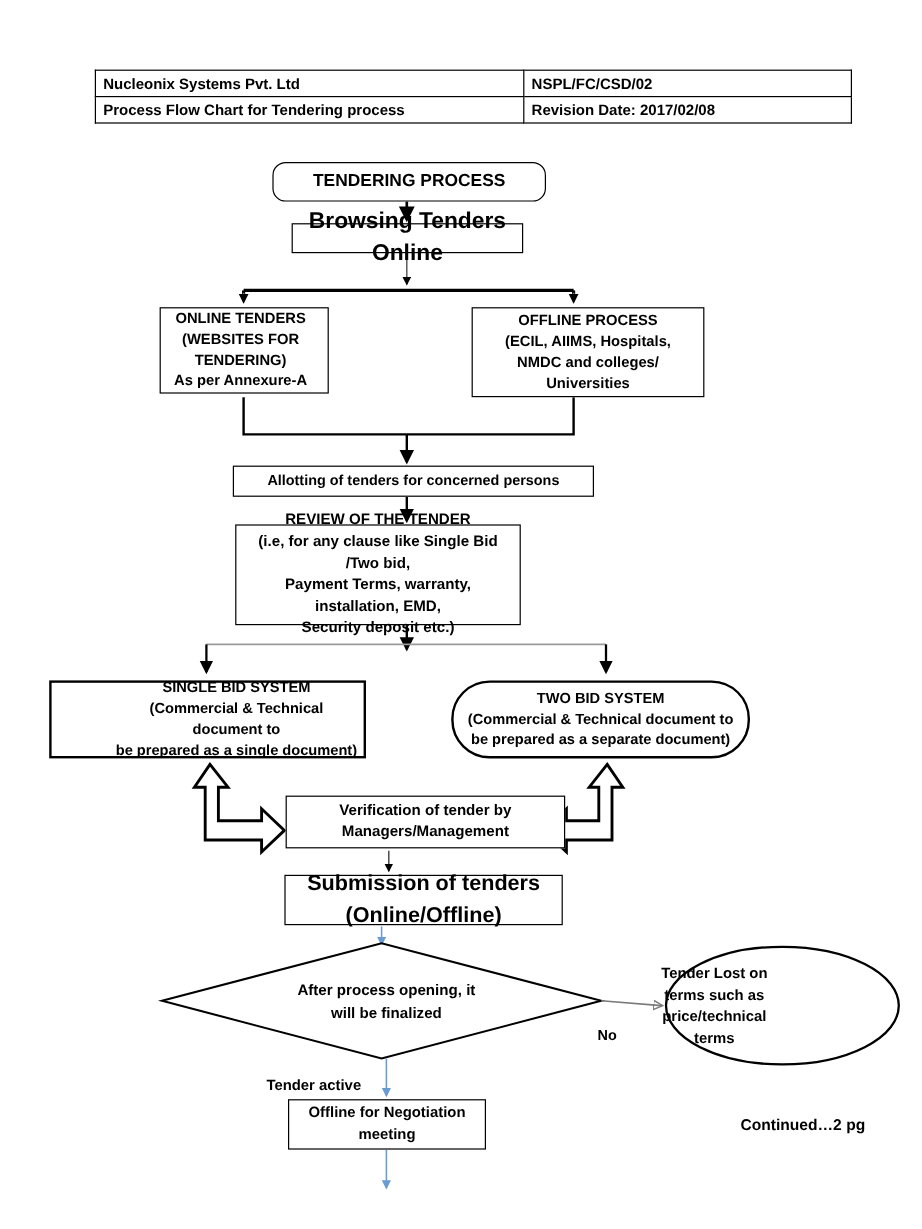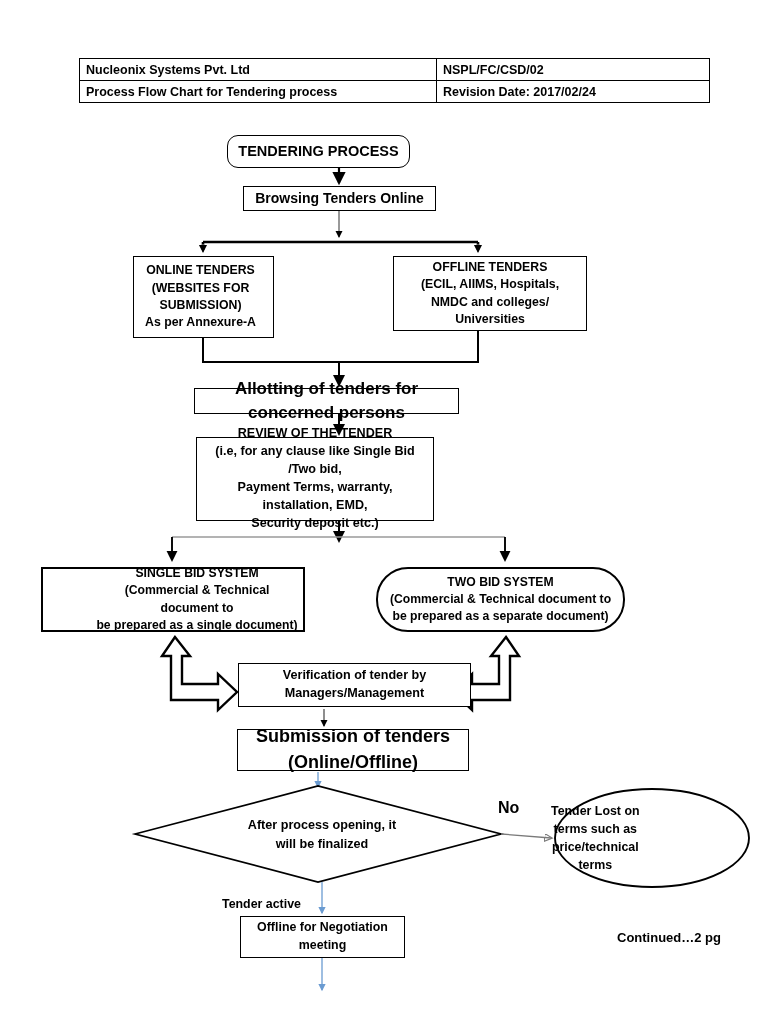--- a/index.html
+++ b/index.html
@@ -51,25 +51,25 @@
   .node .txt{display:block;width:100%;padding:0 4px;}
 
   .rounded{
     border:1.6px solid #000;
     border-radius:11px;
   }
   .rect{border:1.4px solid #000;}
   .rect-thick{border:2.6px solid #000;}
 
   
-  #n-tendering{left:227px;top:135px;width:183px;height:33px;font-size:14.5px;}
-  #n-browsing {left:243px;top:186px;width:193px;height:25px;font-size:14px;}
-  #n-online   {left:133px;top:256px;width:141px;height:82px;font-size:12.3px;}
+  #n-tendering{left:227px;top:135px;width:228px;height:33px;font-size:14.5px;}
+  #n-browsing {left:243px;top:186px;width:193px;height:25px;font-size:19px;}
+  #n-online   {left:133px;top:256px;width:141px;height:72px;font-size:12.3px;}
   #n-offline  {left:393px;top:256px;width:194px;height:75px;font-size:12.3px;}
-  #n-allot    {left:194px;top:388px;width:265px;height:26px;font-size:17px;}
+  #n-allot    {left:194px;top:388px;width:301px;height:26px;font-size:12px;}
   #n-review   {left:196px;top:437px;width:238px;height:84px;font-size:12.6px;}
   #n-single   {left:41px;top:567px;width:264px;height:65px;font-size:12.2px;padding-left:48px;}
   #n-two      {left:376px;top:567px;width:249px;height:65px;font-size:12.2px;border-radius:32px;}
   #n-verify   {left:238px;top:663px;width:233px;height:44px;font-size:12.6px;}
   #n-submit   {left:237px;top:729px;width:232px;height:42px;font-size:18px;}
   #n-negot    {left:240px;top:916px;width:165px;height:42px;font-size:12.4px;}
 
   
   #n-online .txt{transform:translateX(-3px);}
 
@@ -90,41 +90,41 @@
   }
   #n-lost .elabel{
     position:absolute;left:0;top:0;width:100%;height:100%;
     display:flex;align-items:center;justify-content:flex-start;
     text-align:center;font-size:12.4px;font-weight:bold;line-height:1.46;
     transform:translateX(-4px);
   }
 
   
   .ftext{position:absolute;font-weight:bold;white-space:nowrap;}
-  #t-no{left:498px;top:799px;font-size:16px;}
+  #t-no{left:498px;top:856px;font-size:12px;}
   #t-active{left:222px;top:897px;font-size:12.4px;}
   #t-cont{left:617px;top:930px;font-size:13px;}
 
   
   #wires{position:absolute;left:0;top:0;width:768px;height:1024px;pointer-events:none;}
 </style>
 </head>
 <body>
 
 <div id="page">
 
   <table class="hdr-table">
     <tbody>
         <tr>
       <td class="c1">Nucleonix Systems Pvt. Ltd</td>
       <td class="c2">NSPL/FC/CSD/02</td>
     </tr>
     <tr>
       <td class="c1">Process Flow Chart for Tendering process</td>
-      <td class="c2">Revision Date:  2017/02/24</td>
+      <td class="c2">Revision Date:  2017/02/08</td>
     </tr>
   </tbody>
     </table>
 
 
   <svg id="wires" viewBox="0 0 768 1024">
     <defs>
       <marker id="ahBlack" markerWidth="9" markerHeight="9" refX="5.0" refY="3.0" orient="auto" markerUnits="strokeWidth">
         <path d="M0,0 L6,3 L0,6 z" fill="#000"></path>
       </marker>
@@ -185,28 +185,28 @@
   </div>
 
   <div class="node rect" id="n-browsing">
     <span class="txt">Browsing Tenders Online</span>
   </div>
 
   <div class="node rect" id="n-online">
     <span class="txt">
       <span>ONLINE TENDERS</span><br>
       <span>(WEBSITES FOR</span><br>
-      <span>SUBMISSION)</span><br>
+      <span>TENDERING)</span><br>
       <span>As per Annexure-A</span>
     </span>
   </div>
 
   <div class="node rect" id="n-offline">
     <span class="txt">
-      <span>OFFLINE TENDERS</span><br>
+      <span>OFFLINE PROCESS</span><br>
       <span>(ECIL, AIIMS, Hospitals,</span><br>
       <span>NMDC and colleges/</span><br>
       <span>Universities</span>
     </span>
   </div>
 
   <div class="node rect" id="n-allot">
     <span class="txt">Allotting of tenders for concerned persons</span>
   </div>
 

